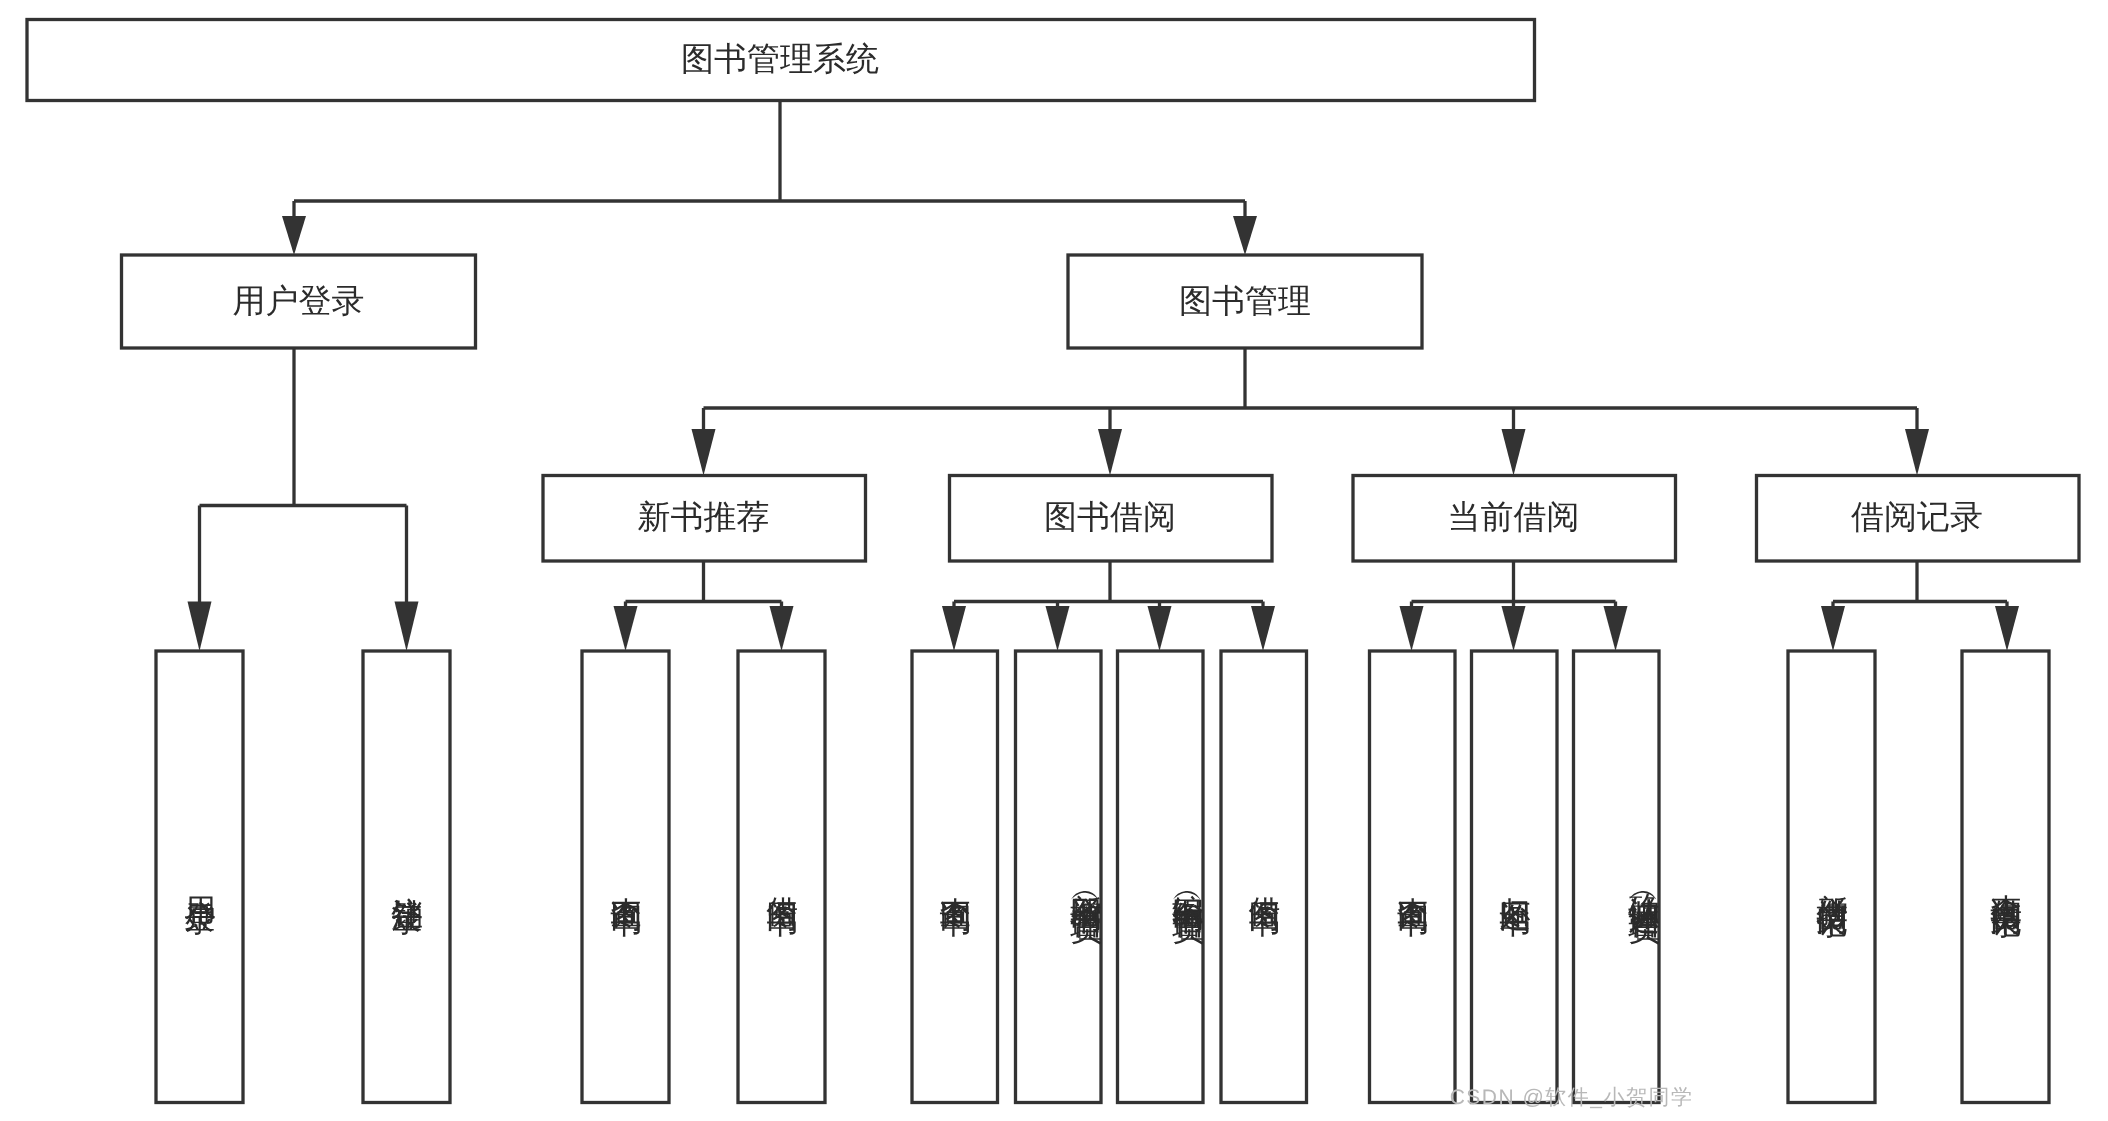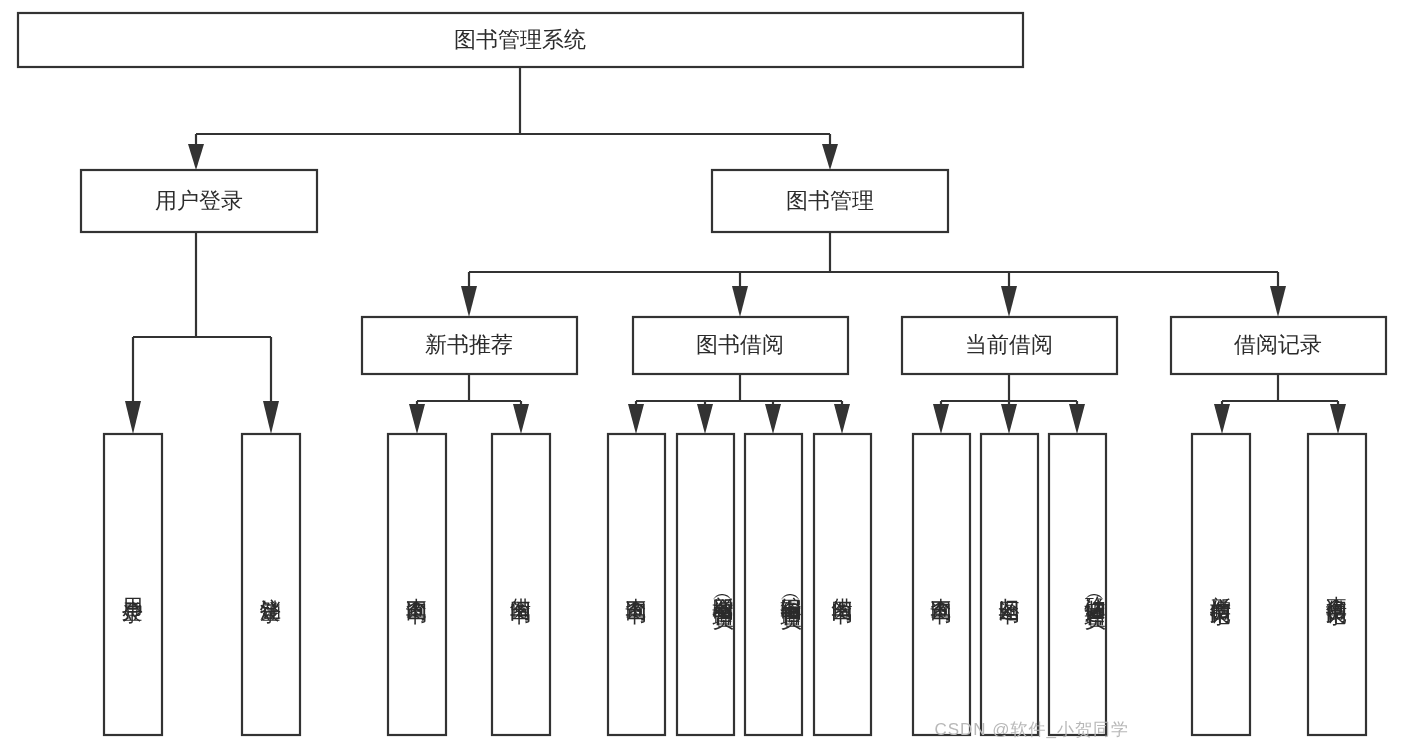--- a/index.html
+++ b/index.html
@@ -61,21 +61,21 @@
     align-items: center;
     justify-content: center;
     white-space: nowrap;
     pointer-events: none;
   }
   .watermark {
     position: absolute;
     right: 14px;
     bottom: 6px;
     font-family: "Liberation Sans", "DejaVu Sans", sans-serif;
-    font-size: 17px;
+    font-size: 14px;
     color: #b8b8b8;
     letter-spacing: 1px;
     white-space: nowrap;
   }
 </style>
 </head>
 <body>
 
 <div id="diagram-root">
 

